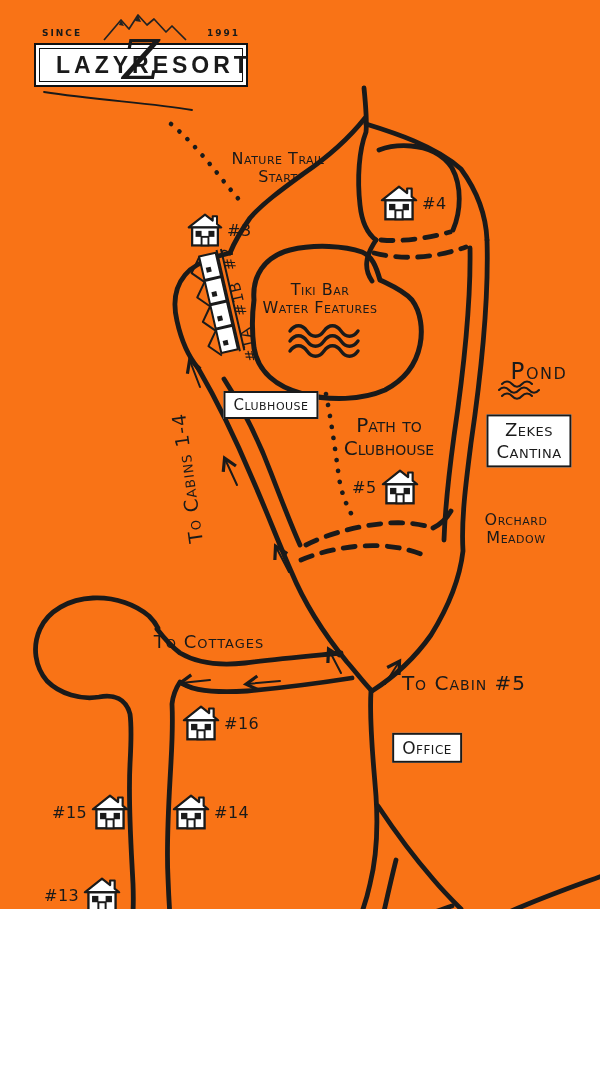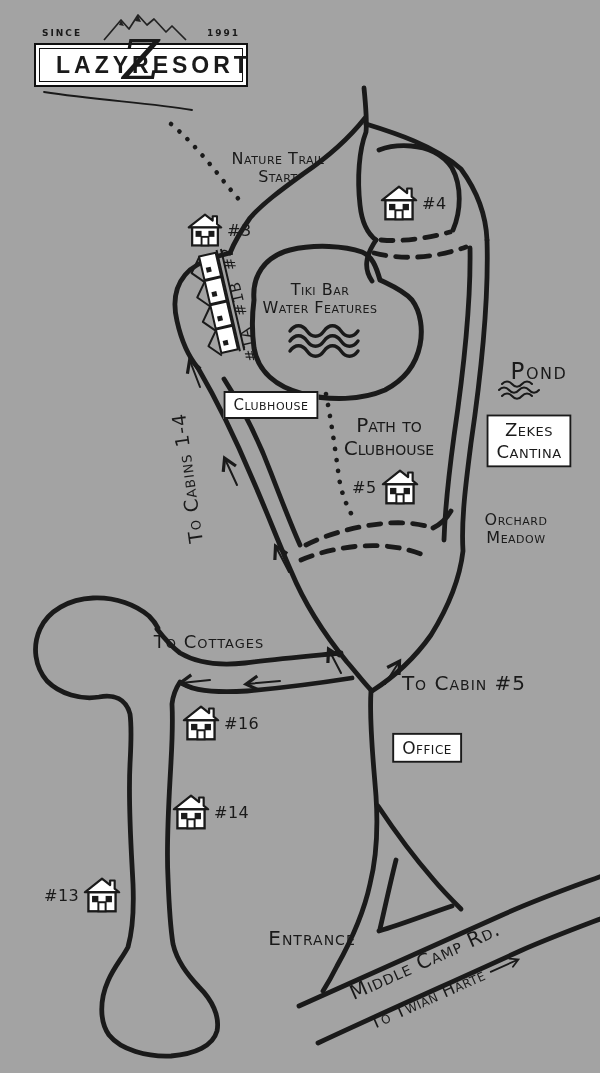--- a/index.html
+++ b/index.html
@@ -1,16 +1,16 @@
 <!DOCTYPE html>
 <html><head>
 <meta charset="utf-8">
 <style>
   html,body{margin:0;padding:0;background:#fff;}
-  .map{position:relative;width:600px;height:1073px;background:#a3a3a3;overflow:hidden;
+  .map{position:relative;width:600px;height:909px;background:#f97316;overflow:hidden;
        font-family:"DejaVu Sans","Liberation Sans",sans-serif;color:#1a1a1a;}
   svg.roads{position:absolute;left:0;top:0;}
   .lbl{position:absolute;font-variant:small-caps;text-align:center;line-height:1.15;
        white-space:nowrap;transform:translate(-50%,-50%);}
   .lbl .ln{display:block;}
   .box{position:absolute;border:2px solid #1a1a1a;background:#fff;padding:3px 8px;
        text-align:center;font-variant:small-caps;transform:translate(-50%,-50%);line-height:1.2;}
   .cabin{position:absolute;display:flex;align-items:center;gap:3px;}
   .cnum{font-size:16px;letter-spacing:.5px;}
   .rot{white-space:nowrap;}
@@ -207,20 +207,26 @@
   </div>
 
 
   <div class="cabin" style="left:181px;top:704px">
     <svg width="40" height="38" viewBox="0 0 44 42">
         <use href="#house"></use>
       </svg>
     <span class="cnum">#16</span>
   </div>
 
+  <div class="cabin" style="left:52px;top:793px">
+    <span class="cnum">#15</span>
+    <svg width="40" height="38" viewBox="0 0 44 42">
+        <use href="#house"></use>
+      </svg>
+  </div>
 
   <div class="cabin" style="left:171px;top:793px">
     <svg width="40" height="38" viewBox="0 0 44 42">
         <use href="#house"></use>
       </svg>
     <span class="cnum">#14</span>
   </div>
 
   <div class="cabin" style="left:44px;top:876px">
     <span class="cnum">#13</span>

